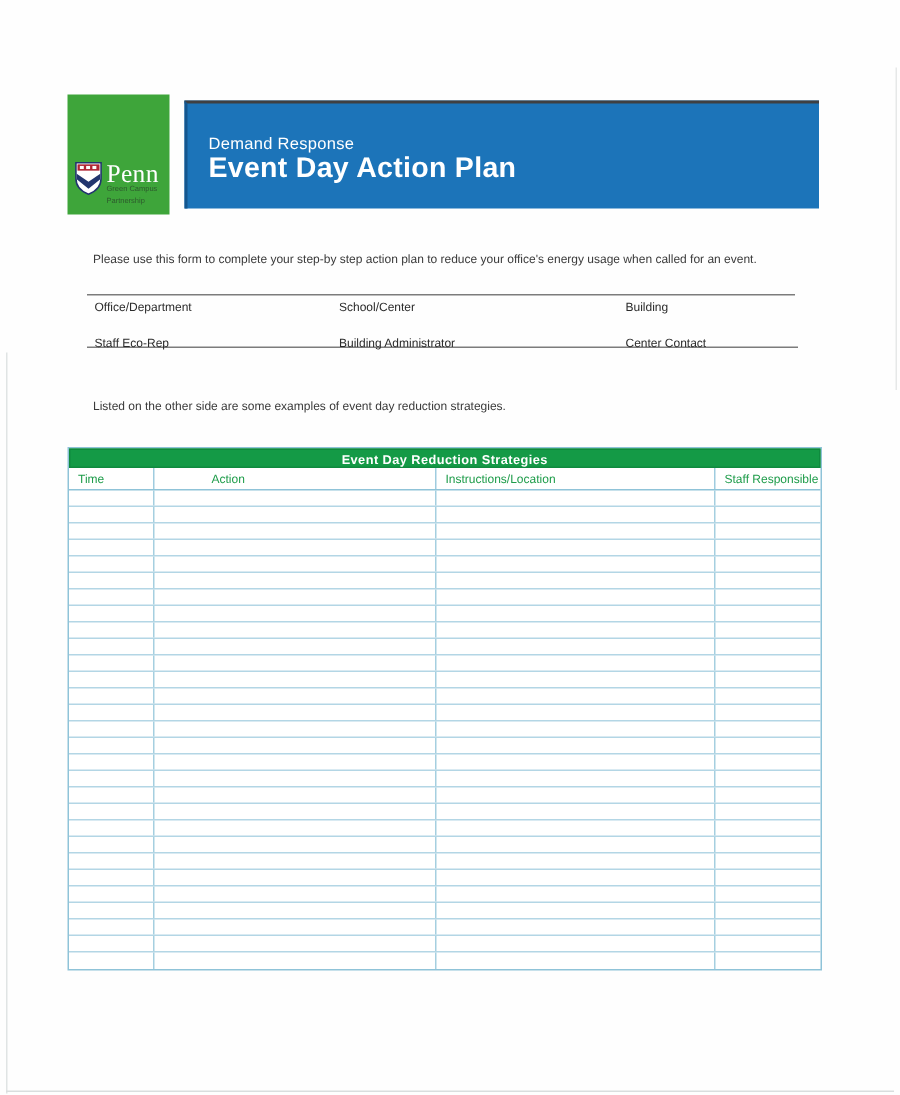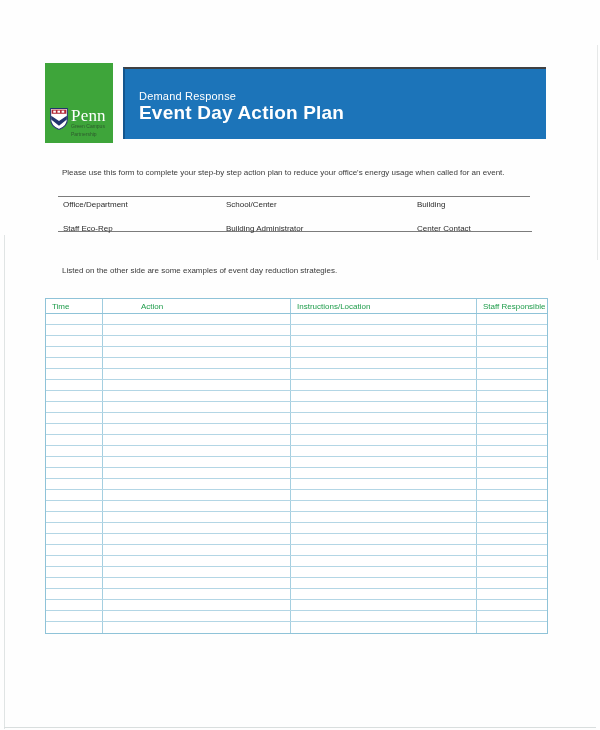--- a/index.html
+++ b/index.html
@@ -113,20 +113,21 @@
   <span class="flabel r1 p2">Building</span>
 
   <div class="fline fline2"></div>
   <span class="flabel r2 p0">Staff Eco-Rep</span>
   <span class="flabel r2 p1">Building Administrator</span>
   <span class="flabel r2 p2">Center Contact</span>
 
   <div class="note">Listed on the other side are some examples of event day reduction strategies.</div>
 
   <div class="stable">
+    <div class="ttitle">Event Day Reduction Strategies</div>
     <div class="thead">
       <div class="thcell c0">Time</div>
       <div class="thcell c1">Action</div>
       <div class="thcell c2">Instructions/Location</div>
       <div class="thcell c3">Staff Responsible</div>
     </div>
     <div class="tbody">
         <div class="trow">
           <div class="tcell c0"></div>
           <div class="tcell c1"></div>

